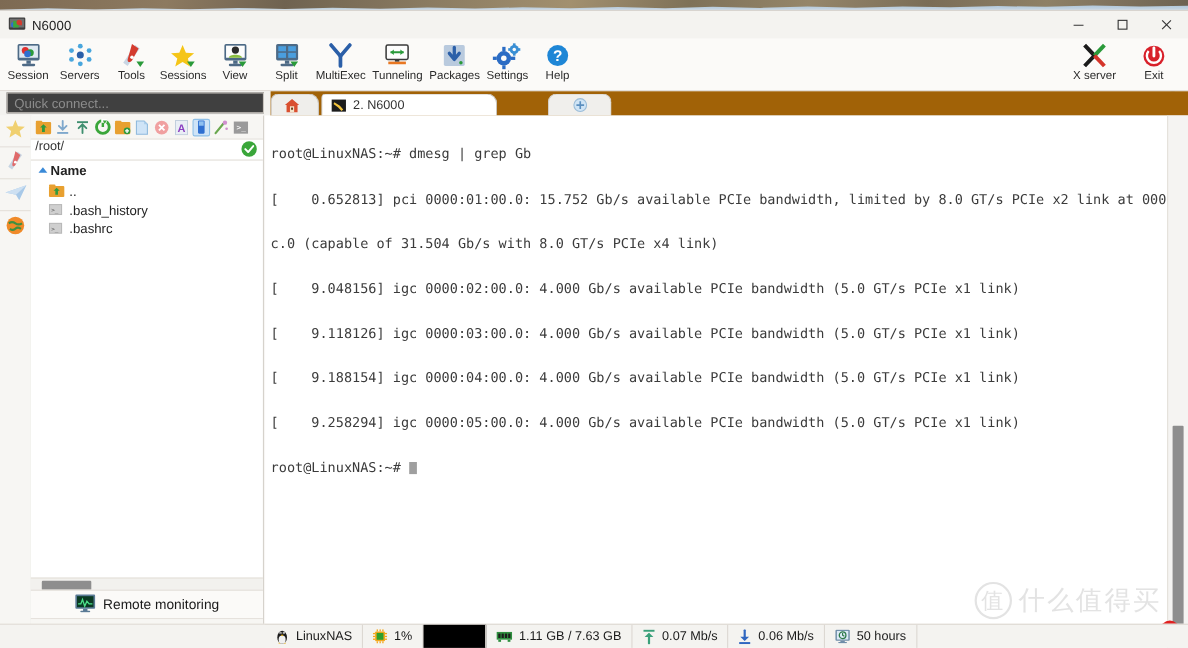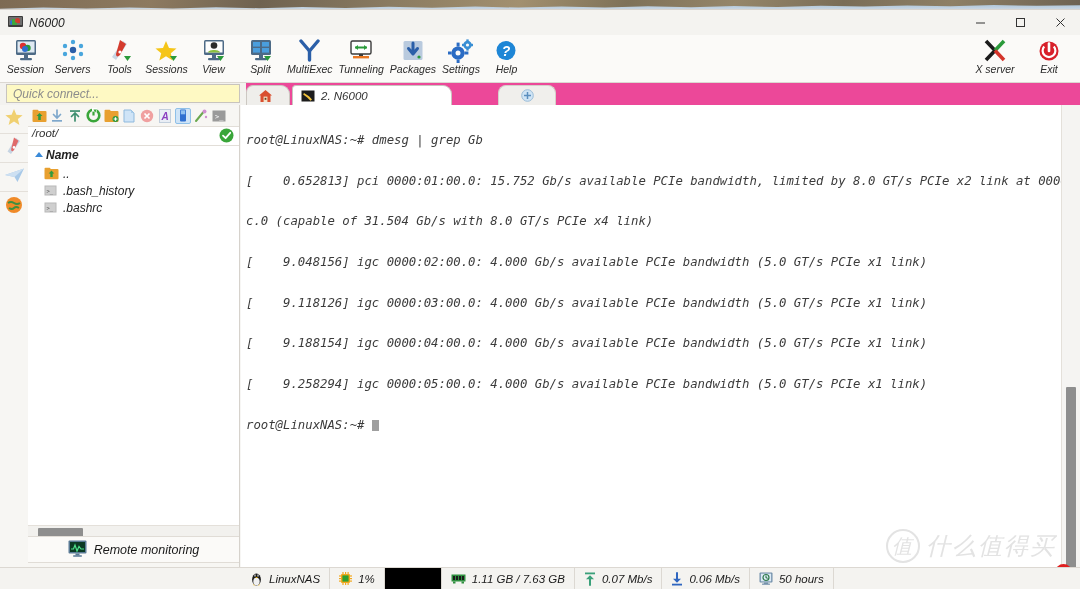--- a/index.html
+++ b/index.html
@@ -2,21 +2,21 @@
 <html><head>
 <meta charset="utf-8">
 <style>
   html,body{margin:0;padding:0;}
   body{
     width:1080px;height:589px;overflow:hidden;
     font-family:"Liberation Sans", sans-serif;
     font-size:12px;color:#1a1a1a;
     background:#ffffff;
   }
-  #app{position:relative;width:960px;height:589px;font-style:italic;}
+  #app{position:relative;width:960px;height:589px;}
 
   
   .wallpaper{
     position:absolute;left:0;top:0;width:1080px;height:10px;
     background:
       linear-gradient(to bottom,#9fbcd4 0%,#b6cbdd 60%,#cfd9e2 100%);
     overflow:hidden;
   }
   .wallpaper .ridge{
     position:absolute;left:0;top:0;width:1080px;height:10px;
@@ -75,27 +75,27 @@
   .rb-right .rb{width:54px;}
 
   .clip{
     position:absolute;right:10px;top:48px;width:16px;height:16px;
   }
 
   
   .row2{position:relative;height:22px;background:#f3f2ef;}
   .qc{
     position:absolute;left:6px;top:1px;width:234px;height:19px;
-    background:#fef9c3;border:1px solid #c8c4be;box-sizing:border-box;
+    background:#404040;border:1px solid #c8c4be;box-sizing:border-box;
     display:flex;align-items:center;padding-left:6px;
     font-size:12px;color:#8c8c8c;
   }
   .tabstrip{
     position:absolute;left:246px;top:0;right:0;height:22px;
-    background:#ec4899;border-bottom:1px solid #d6d2cc;
+    background:#a16207;border-bottom:1px solid #d6d2cc;
   }
   .tab{
     position:absolute;top:2px;height:20px;box-sizing:border-box;
     background:#fdfdfd;border:1px solid #ccc8c2;border-bottom:none;
     border-radius:4px 9px 0 0;display:flex;align-items:center;
     padding:0 8px;font-size:11.5px;color:#333;cursor:default;
   }
   .tab.home{left:0;width:44px;justify-content:center;background:#efeeeb;
             border-radius:7px 9px 0 0;}
   .tab.active{left:46px;width:160px;background:#ffffff;border-color:#c9c5bf;}

